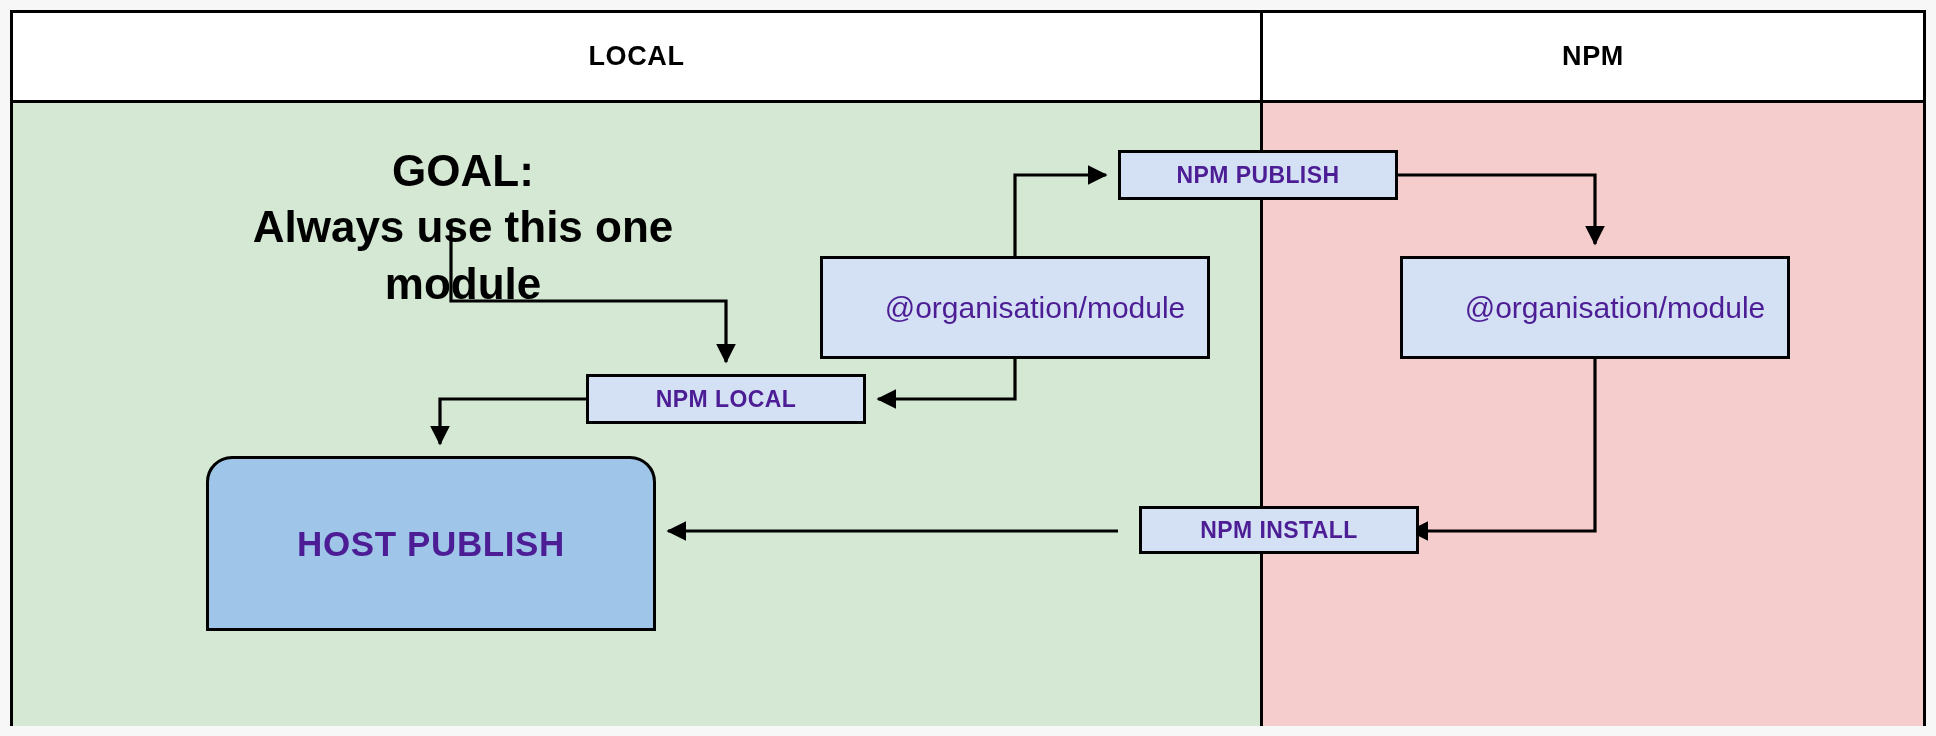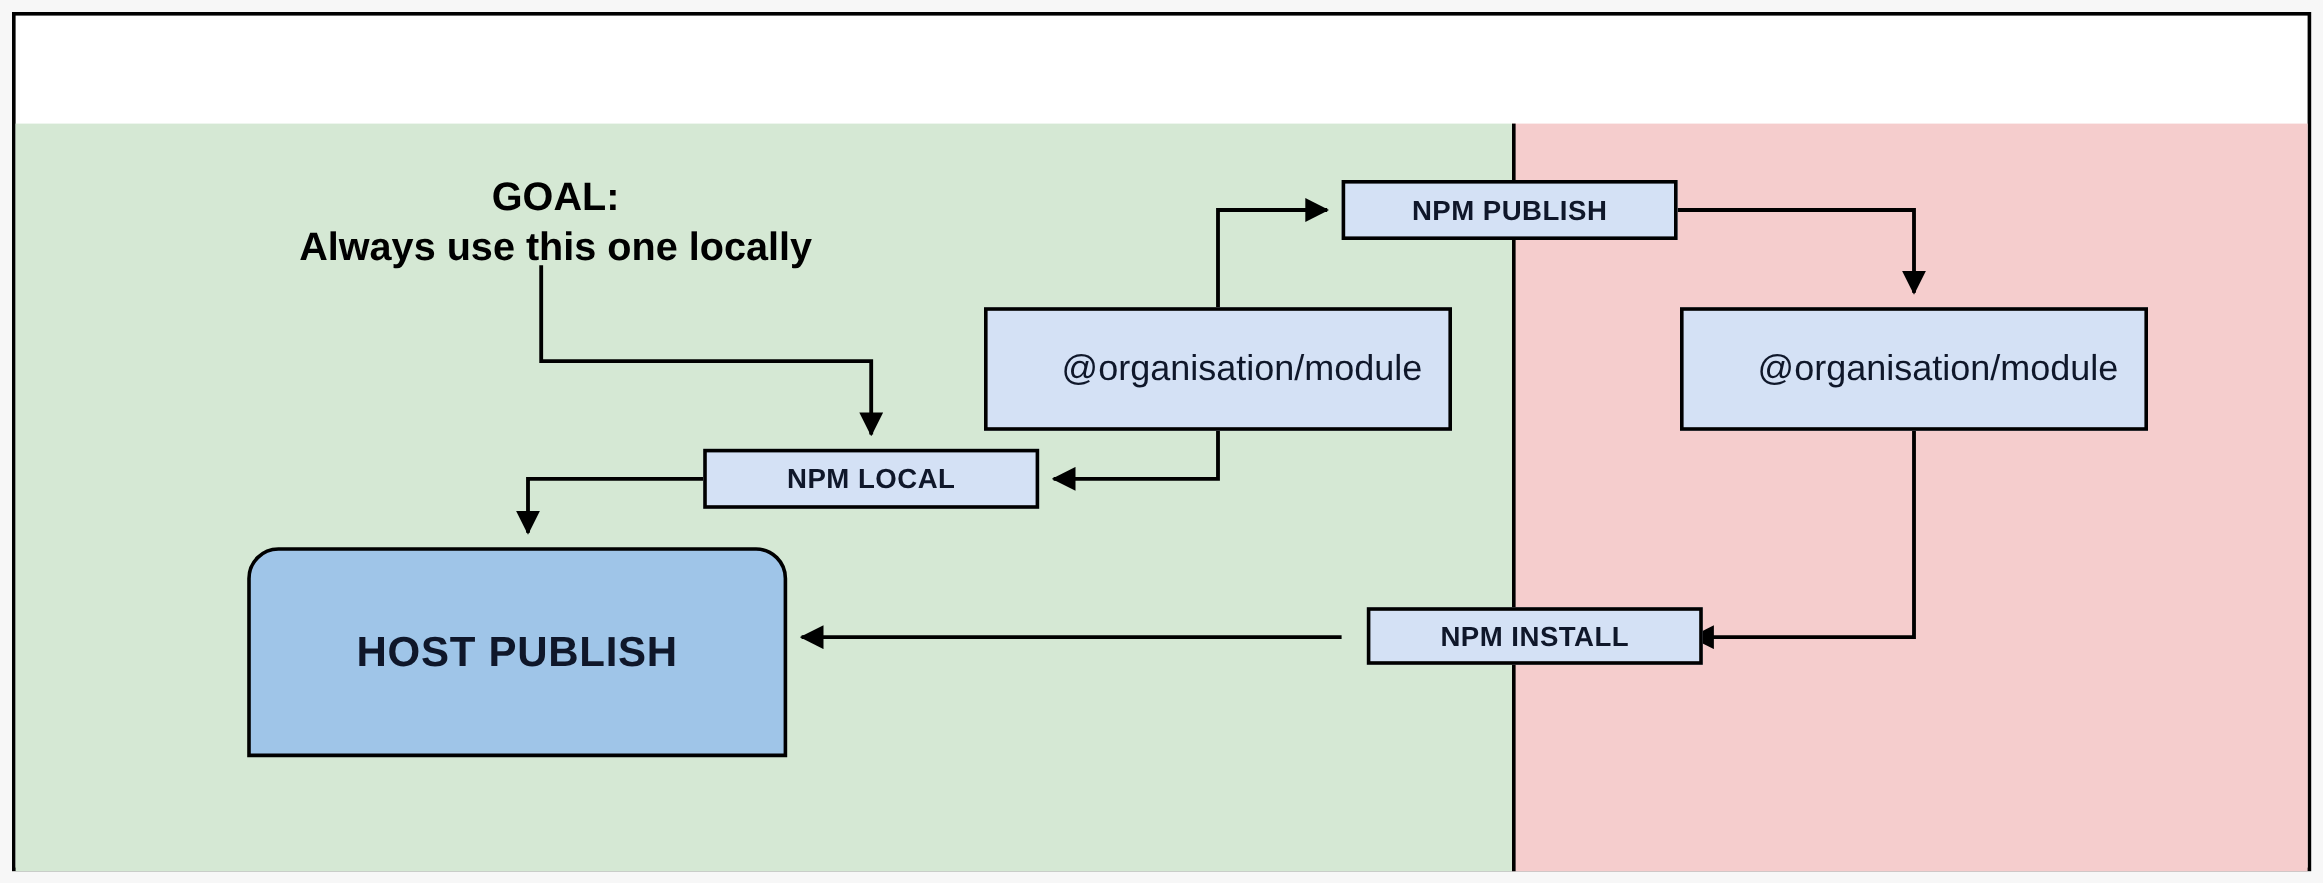--- a/index.html
+++ b/index.html
@@ -77,21 +77,21 @@
 
   
   .node {
     position: absolute;
     box-sizing: border-box;
     border: 3px solid #000000;
     background: #d4e1f5;
     display: flex;
     align-items: center;
     justify-content: center;
-    color: #0f172a;
+    color: #4c1d95;
     text-align: center;
   }
   .node.step {
     font-weight: bold;
     font-size: 23px;
     letter-spacing: 0.4px;
   }
   .node.module {
     font-weight: normal;
     font-size: 30px;
@@ -112,31 +112,35 @@
   }
 
   
   #goal-caption {
     position: absolute;
     left: 160px;
     top: 130px;
     width: 580px;
     text-align: center;
     font-weight: bold;
-    font-size: 33px;
+    font-size: 44px;
     line-height: 1.28;
     color: #000000;
   }
 </style>
 </head>
 <body>
 
 <div id="stage">
   <div id="frame">
 
+    <div class="header-band">
+      <div class="header-cell" id="header-local">LOCAL</div>
+      <div class="header-cell" id="header-npm">NPM</div>
+    </div>
 
     <div class="panel" id="panel-local"></div>
     <div class="panel" id="panel-npm"></div>
 
     <svg id="wires" viewBox="0 0 1916 716" width="1916" height="716" xmlns="http://www.w3.org/2000/svg">
       <defs>
         <marker id="arrow" viewBox="0 0 10 10" refX="9.2" refY="5" markerWidth="6.2" markerHeight="6.2" orient="auto-start-reverse">
           <path d="M 0 0 L 10 5 L 0 10 z" fill="#000000"></path>
         </marker>
       </defs>
@@ -153,21 +157,21 @@
         <path d="M 573 386 L 427 386 L 427 431" marker-end="url(#arrow)"></path>
 
         <path d="M 1582 346 L 1582 518 L 1397 518" marker-end="url(#arrow)"></path>
 
         <path d="M 1105 518 L 655 518" marker-end="url(#arrow)"></path>
       </g>
     </svg>
 
     <div id="goal-caption">
       <div>GOAL:</div>
-      <div>Always use this one locally</div>
+      <div>Always use this one module</div>
     </div>
 
     <div class="node step" id="node-npm-publish">NPM PUBLISH</div>
 
     <div class="node step" id="node-npm-install">NPM INSTALL</div>
 
     <div class="node step" id="node-npm-link">NPM LOCAL</div>
 
     <div class="node module" id="node-module-local">@organisation/module</div>
 

